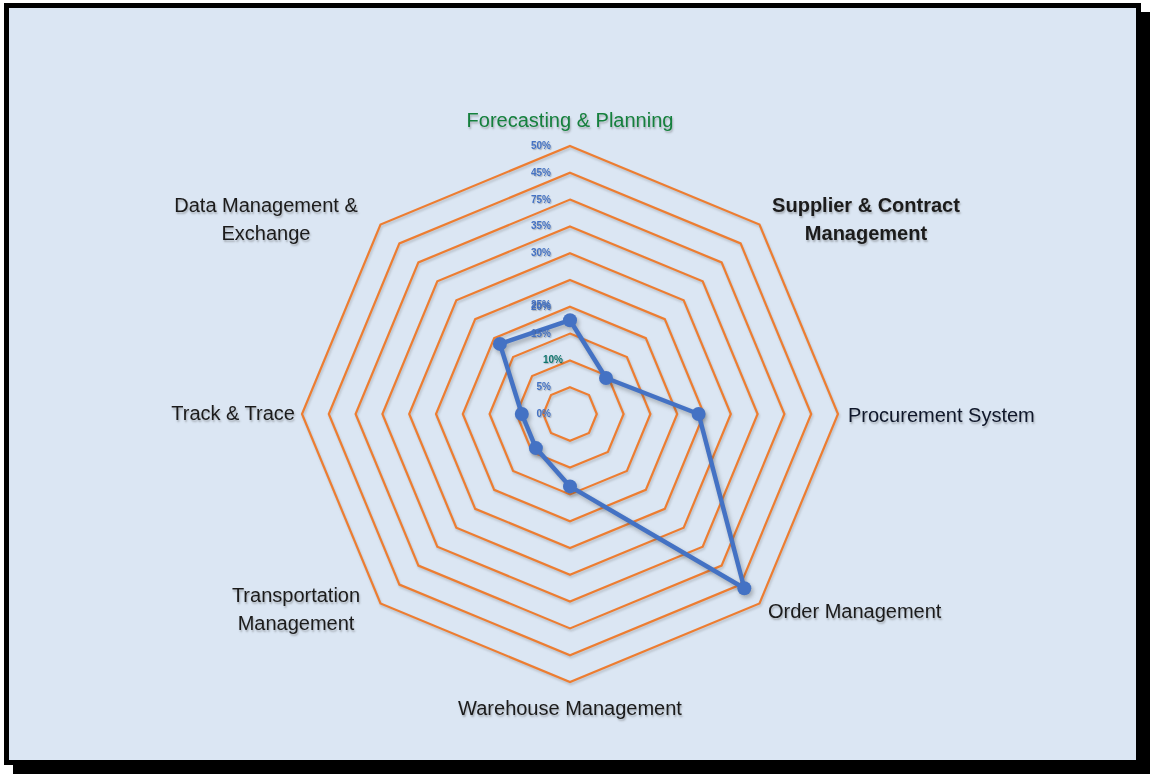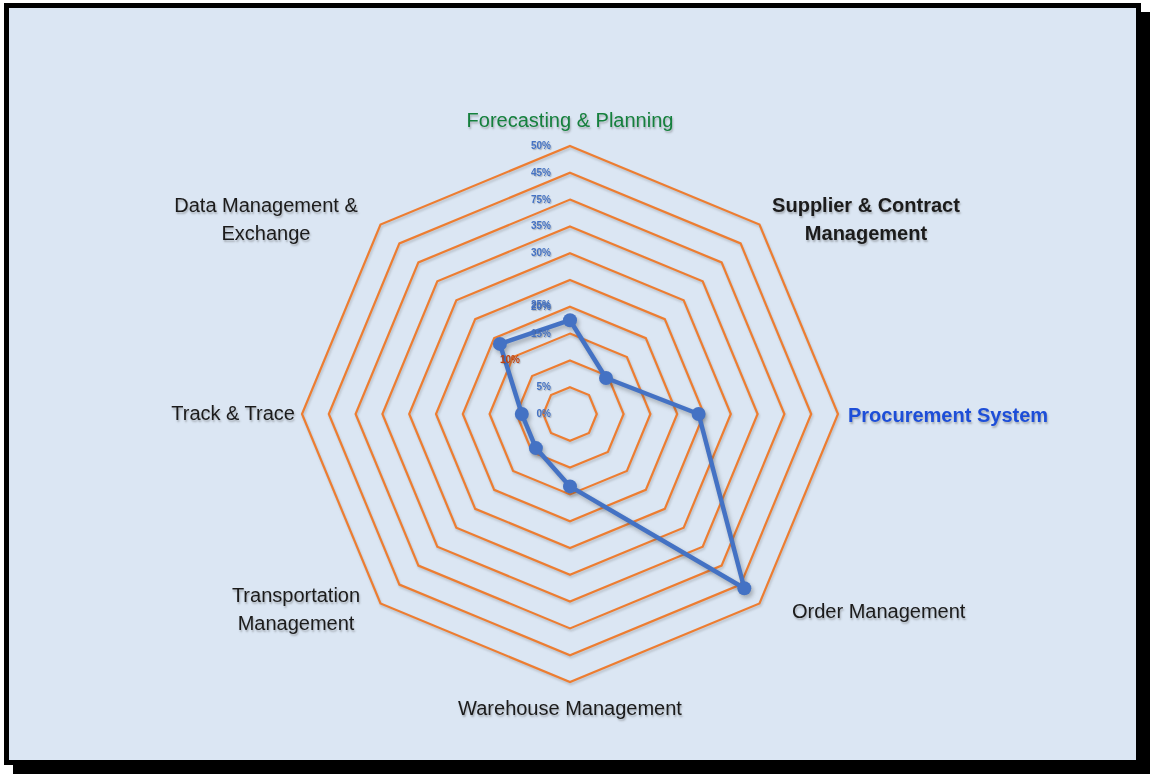--- a/index.html
+++ b/index.html
@@ -79,34 +79,34 @@
           <circle cx="735.3" cy="580.3" r="7" fill="#4472C4"></circle>
           <circle cx="561.0" cy="478.4" r="7" fill="#4472C4"></circle>
           <circle cx="526.9" cy="440.1" r="7" fill="#4472C4"></circle>
           <circle cx="512.8" cy="406.0" r="7" fill="#4472C4"></circle>
           <circle cx="490.9" cy="335.9" r="7" fill="#4472C4"></circle>
         </g>
       </svg>
     <div id="ticks">
         <div class="tick-label" style="right: 585px; top: 406px; color: rgb(68, 114, 196);">0%</div>
         <div class="tick-label" style="right: 585px; top: 379.2px; color: rgb(68, 114, 196);">5%</div>
-        <div class="tick-label" style="right: 616px; top: 352.4px; color: #c2410c;">10%</div>
+        <div class="tick-label" style="right: 573px; top: 352.4px; color: #0f766e;">10%</div>
         <div class="tick-label" style="right: 585px; top: 326px; color: rgb(68, 114, 196);">15%</div>
         <div class="tick-label" style="right: 585px; top: 298.8px; color: rgb(68, 114, 196);">20%</div>
         <div class="tick-label" style="right: 585px; top: 272px; color: rgb(68, 114, 196); margin-top: 25px;">25%</div>
         <div class="tick-label" style="right: 585px; top: 245.2px; color: rgb(68, 114, 196);">30%</div>
         <div class="tick-label" style="right: 585px; top: 218.4px; color: rgb(68, 114, 196);">35%</div>
         <div class="tick-label" style="right: 585px; top: 191.6px; color: rgb(68, 114, 196);">75%</div>
         <div class="tick-label" style="right: 585px; top: 164.8px; color: rgb(68, 114, 196);">45%</div>
         <div class="tick-label" style="right: 585px; top: 138px; color: rgb(68, 114, 196);">50%</div>
       </div>
     <div id="cats">
         <div class="cat-label" style="color: #15803d; left: 561px; transform: translate(-50%, -50%); top: 112px;">Forecasting &amp; Planning</div>
         <div class="cat-label" style="color: rgb(27, 27, 27); left: 857px; transform: translate(-50%, -50%); top: 211px; font-weight: bold;">Supplier &amp; Contract<br>Management</div>
-        <div class="cat-label" style="color: #1d4ed8; left: 839px; transform: translateY(-50%); text-align: left; top: 407px; font-weight: bold;">Procurement System</div>
-        <div class="cat-label" style="color: rgb(27, 27, 27); left: 759px; transform: translateY(-50%); text-align: left; top: 603px; margin-left: 24px;">Order Management</div>
+        <div class="cat-label" style="color: #0f172a; left: 839px; transform: translateY(-50%); text-align: left; top: 407px;">Procurement System</div>
+        <div class="cat-label" style="color: rgb(27, 27, 27); left: 759px; transform: translateY(-50%); text-align: left; top: 603px;">Order Management</div>
         <div class="cat-label" style="color: rgb(27, 27, 27); left: 561px; transform: translate(-50%, -50%); top: 700px;">Warehouse Management</div>
         <div class="cat-label" style="color: rgb(27, 27, 27); left: 287px; transform: translate(-50%, -50%); top: 601px;">Transportation<br>Management</div>
         <div class="cat-label" style="color: rgb(27, 27, 27); right: 841px; transform: translateY(-50%); text-align: right; top: 405px;">Track &amp; Trace</div>
         <div class="cat-label" style="color: rgb(27, 27, 27); left: 257px; transform: translate(-50%, -50%); top: 211px;">Data Management &amp;<br>Exchange</div>
       </div>
   </div>
 </div>
 
 </body></html>

